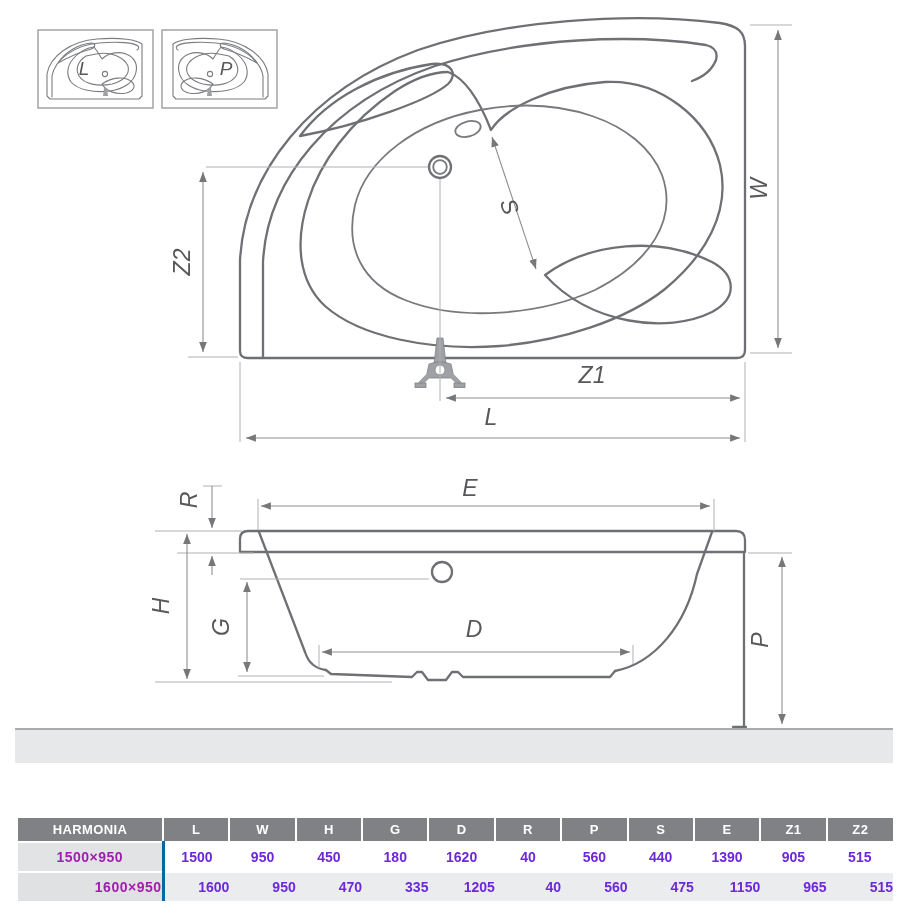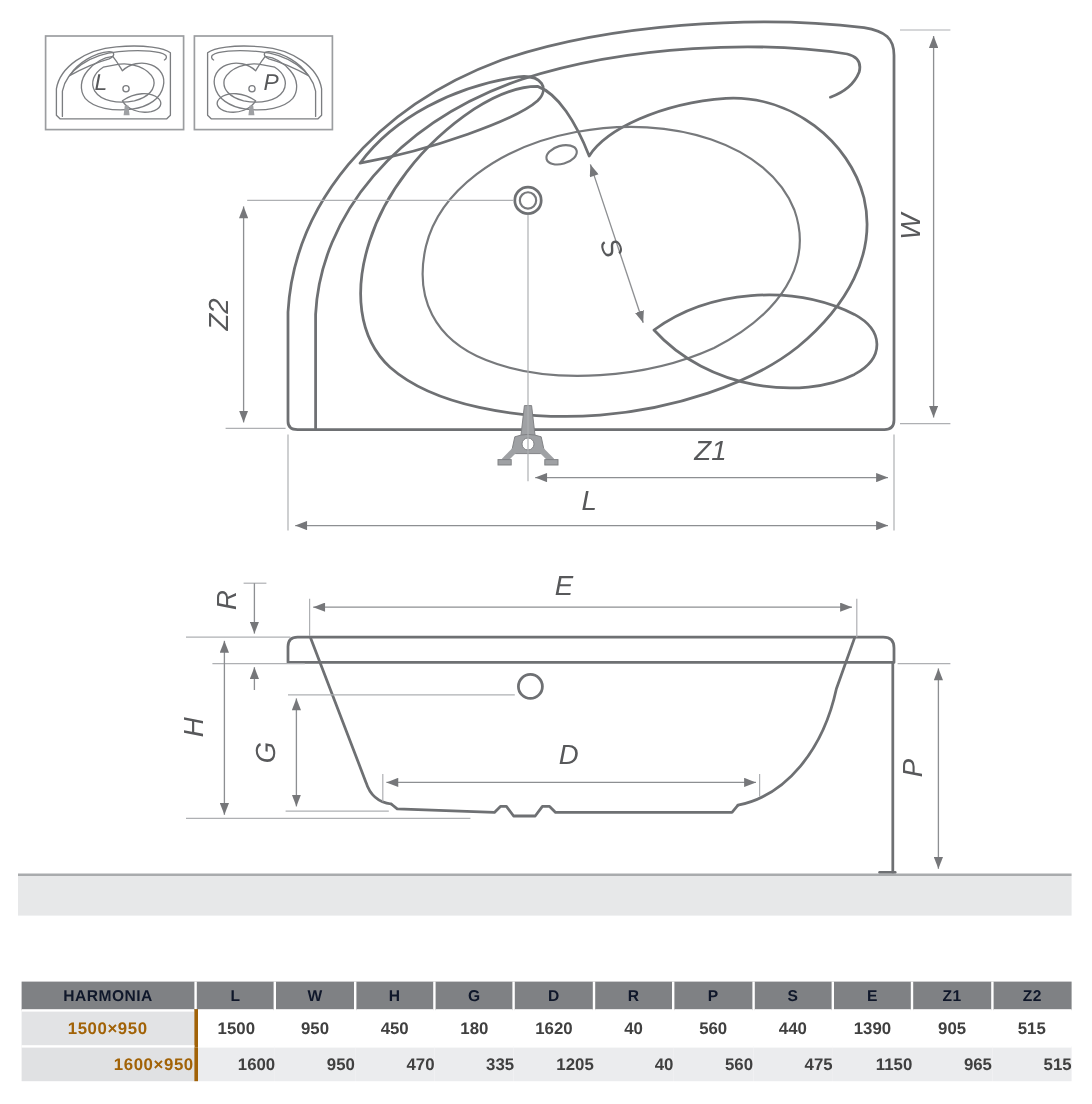--- a/index.html
+++ b/index.html
@@ -16,29 +16,29 @@
                font-size:23px;fill:#57585a;text-anchor:middle;}
   svg .thumbline{fill:none;stroke:#7b7d80;stroke-width:1.1;stroke-linecap:round;stroke-linejoin:round;}
   svg .thumbtext{font-family:"Liberation Sans",sans-serif;font-style:italic;
                  font-size:19px;fill:#57585a;text-anchor:middle;}
 
   
   #spec-table-wrap{position:absolute;left:18px;top:818px;width:875px;}
   table.spec{border-collapse:collapse;table-layout:fixed;width:875px;
              font-family:"Liberation Sans",sans-serif;}
   table.spec col.c0{width:145px;}
-  table.spec th{background:#7f8184;color:#0f172a;font-size:13px;font-weight:bold;
+  table.spec th{background:#7f8184;color:#ffffff;font-size:13px;font-weight:bold;
                 height:23px;text-align:center;border-right:2px solid #ffffff;
                 letter-spacing:.4px;padding:0;}
   table.spec th:last-child{border-right:none;}
-  table.spec td{height:28px;text-align:center;font-size:14px;color:#404040;
+  table.spec td{height:28px;text-align:center;font-size:14px;color:#6d28d9;
                 font-weight:bold;padding:0;}
   table.spec tbody tr{border-top:2px solid #ffffff;}
-  table.spec tbody td.model{background:#e2e3e5;border-right:3px solid #a16207;
-                            letter-spacing:.5px;color:#a16207;}
+  table.spec tbody td.model{background:#e2e3e5;border-right:3px solid #0369a1;
+                            letter-spacing:.5px;color:#a21caf;}
   table.spec tbody tr.r1 td{background:#ffffff;}
   table.spec tbody tr.r1 td.model{background:#e2e3e5;}
   table.spec tbody tr.r2 td{background:#ebecee;text-align:right;}
   table.spec tbody tr.r2 td.model{background:#e0e1e3;}
 </style>
 </head>
 <body>
 
 <div id="stage">
 

